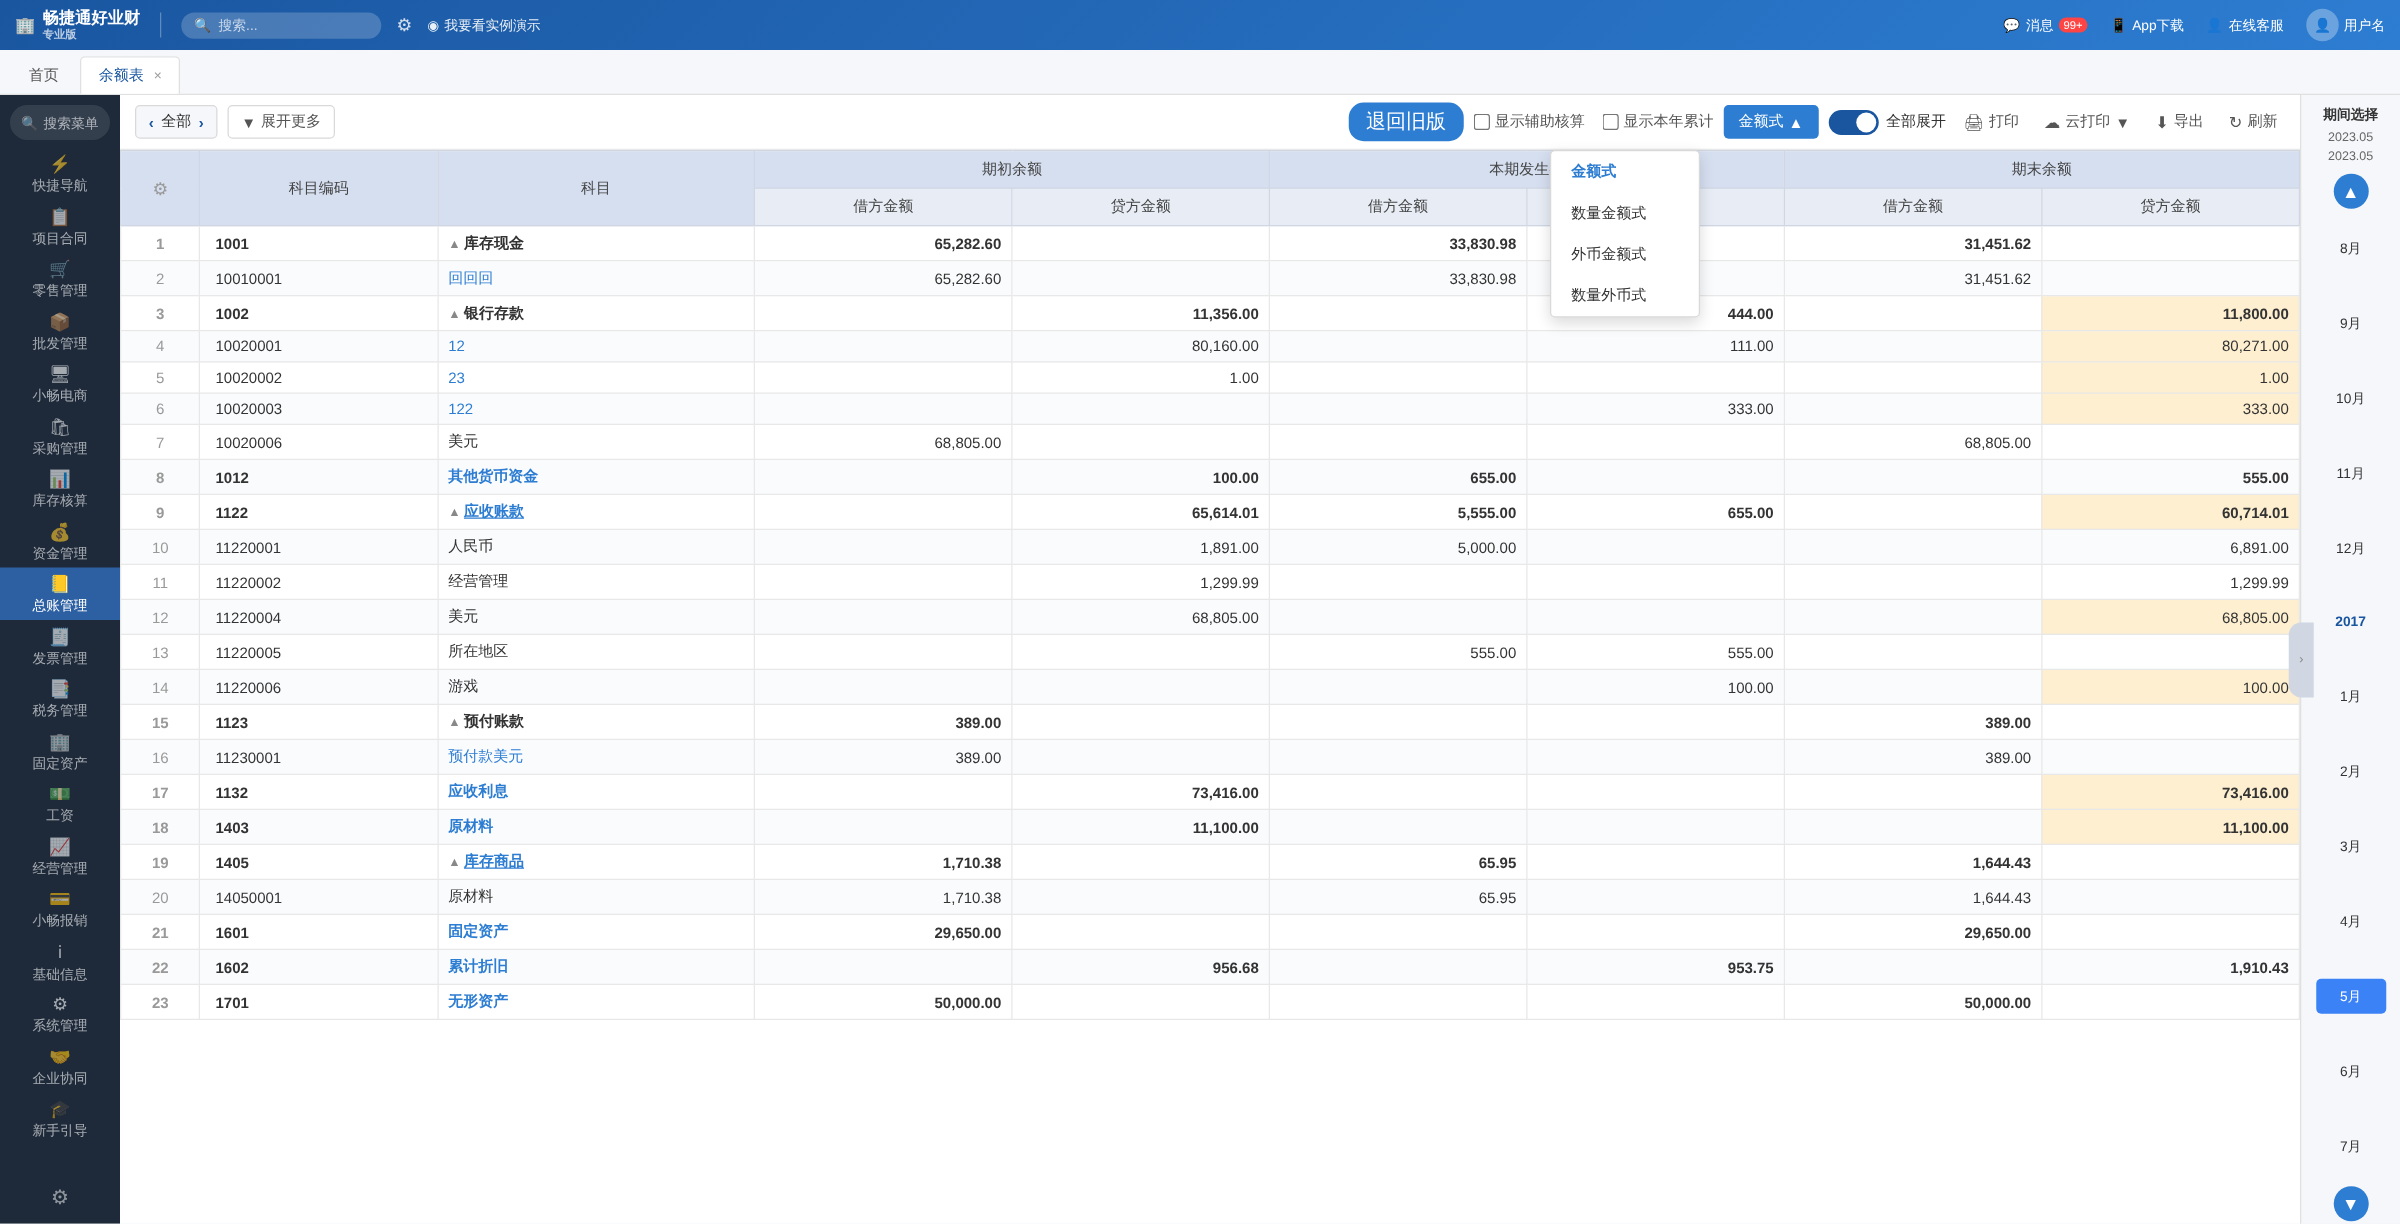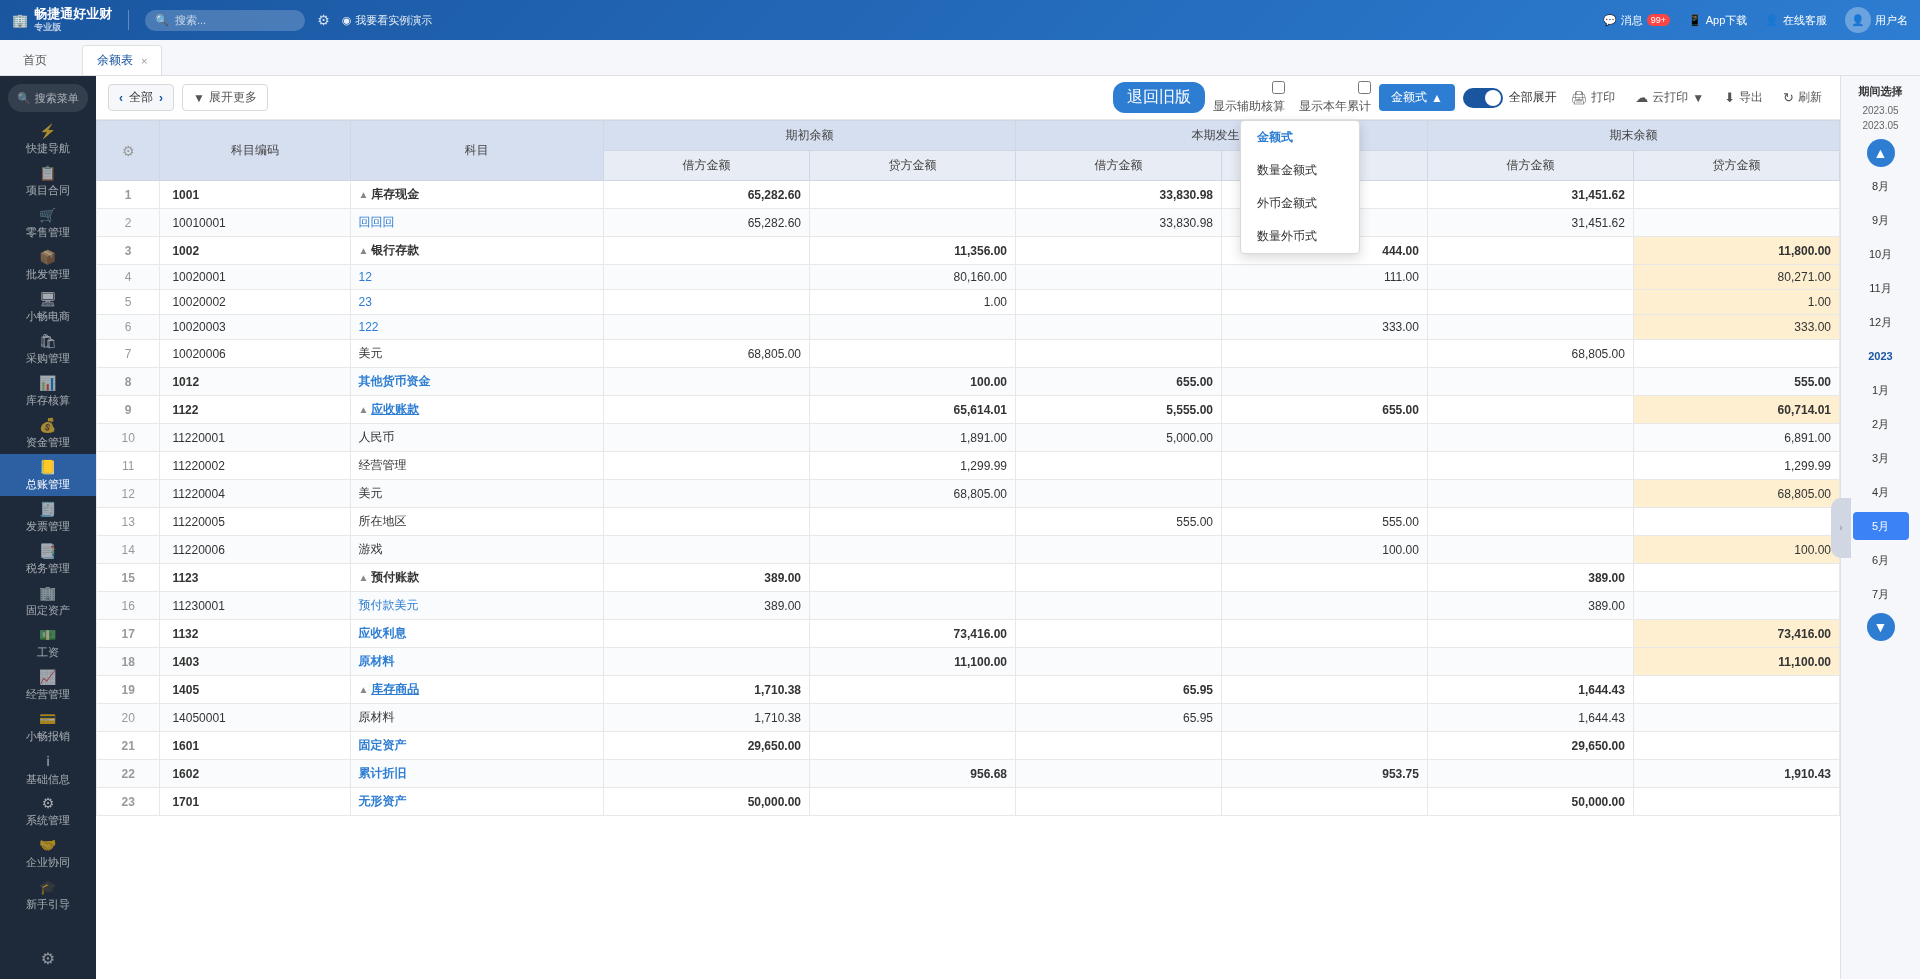--- a/index.html
+++ b/index.html
@@ -61,21 +61,21 @@
     }
 
     
     .tab-bar {
       height: 36px;
       background: #f5f7fa;
       border-bottom: 1px solid #e0e0e0;
       display: flex;
       align-items: flex-end;
       padding: 0 8px;
-      gap: 20px;
+      gap: 2px;
     }
     .tab-item {
       height: 30px;
       padding: 0 14px;
       display: flex;
       align-items: center;
       gap: 6px;
       cursor: pointer;
       border-radius: 4px 4px 0 0;
       font-size: 12px;
@@ -207,26 +207,25 @@
       font-size: 16px;
       cursor: pointer;
     }
     .checkbox-group {
       display: flex;
       align-items: center;
       gap: 14px;
     }
     .checkbox-item {
       display: flex;
-      align-items: flex-end;
+      align-items: center;
       gap: 4px;
       font-size: 12px;
       color: #555;
       cursor: pointer;
-      flex-direction: column;
     }
     .checkbox-item input { cursor: pointer; }
     .btn-jine {
       background: #2d7dd2;
       color: white;
       border: none;
       border-radius: 4px;
       padding: 5px 12px;
       font-size: 12px;
       cursor: pointer;
@@ -333,21 +332,21 @@
     .period-month {
       width: 56px;
       height: 28px;
       display: flex;
       align-items: center;
       justify-content: center;
       font-size: 11px;
       color: #333;
       cursor: pointer;
       border-radius: 4px;
-      margin: 3px 0;
+      margin: 16px 0;
     }
     .period-month.active { background: #3b82f6; color: white; border-radius: 4px; }
     .period-arrow {
       width: 28px; height: 28px;
       background: #2d7dd2;
       border-radius: 50%;
       display: flex; align-items: center; justify-content: center;
       color: white; font-size: 14px; cursor: pointer;
       margin: 2px auto;
     }
@@ -877,21 +876,21 @@
     <div class="collapse-btn">›</div>
     <div class="period-label">期间选择</div>
     <div style="font-size:10px;color:#666;margin-bottom:4px;text-align:center;">2023.05</div>
     <div style="font-size:10px;color:#666;margin-bottom:6px;text-align:center;">2023.05</div>
     <div class="period-arrow">▲</div>
     <div class="period-month">8月</div>
     <div class="period-month">9月</div>
     <div class="period-month">10月</div>
     <div class="period-month">11月</div>
     <div class="period-month">12月</div>
-    <div class="period-month" style="font-weight:bold;color:#1a56a0;">2023</div>
+    <div class="period-month" style="font-weight:bold;color:#1a56a0;">2017</div>
     <div class="period-month">1月</div>
     <div class="period-month">2月</div>
     <div class="period-month">3月</div>
     <div class="period-month">4月</div>
     <div class="period-month active">5月</div>
     <div class="period-month">6月</div>
     <div class="period-month">7月</div>
     <div class="period-arrow">▼</div>
   </div>
 

